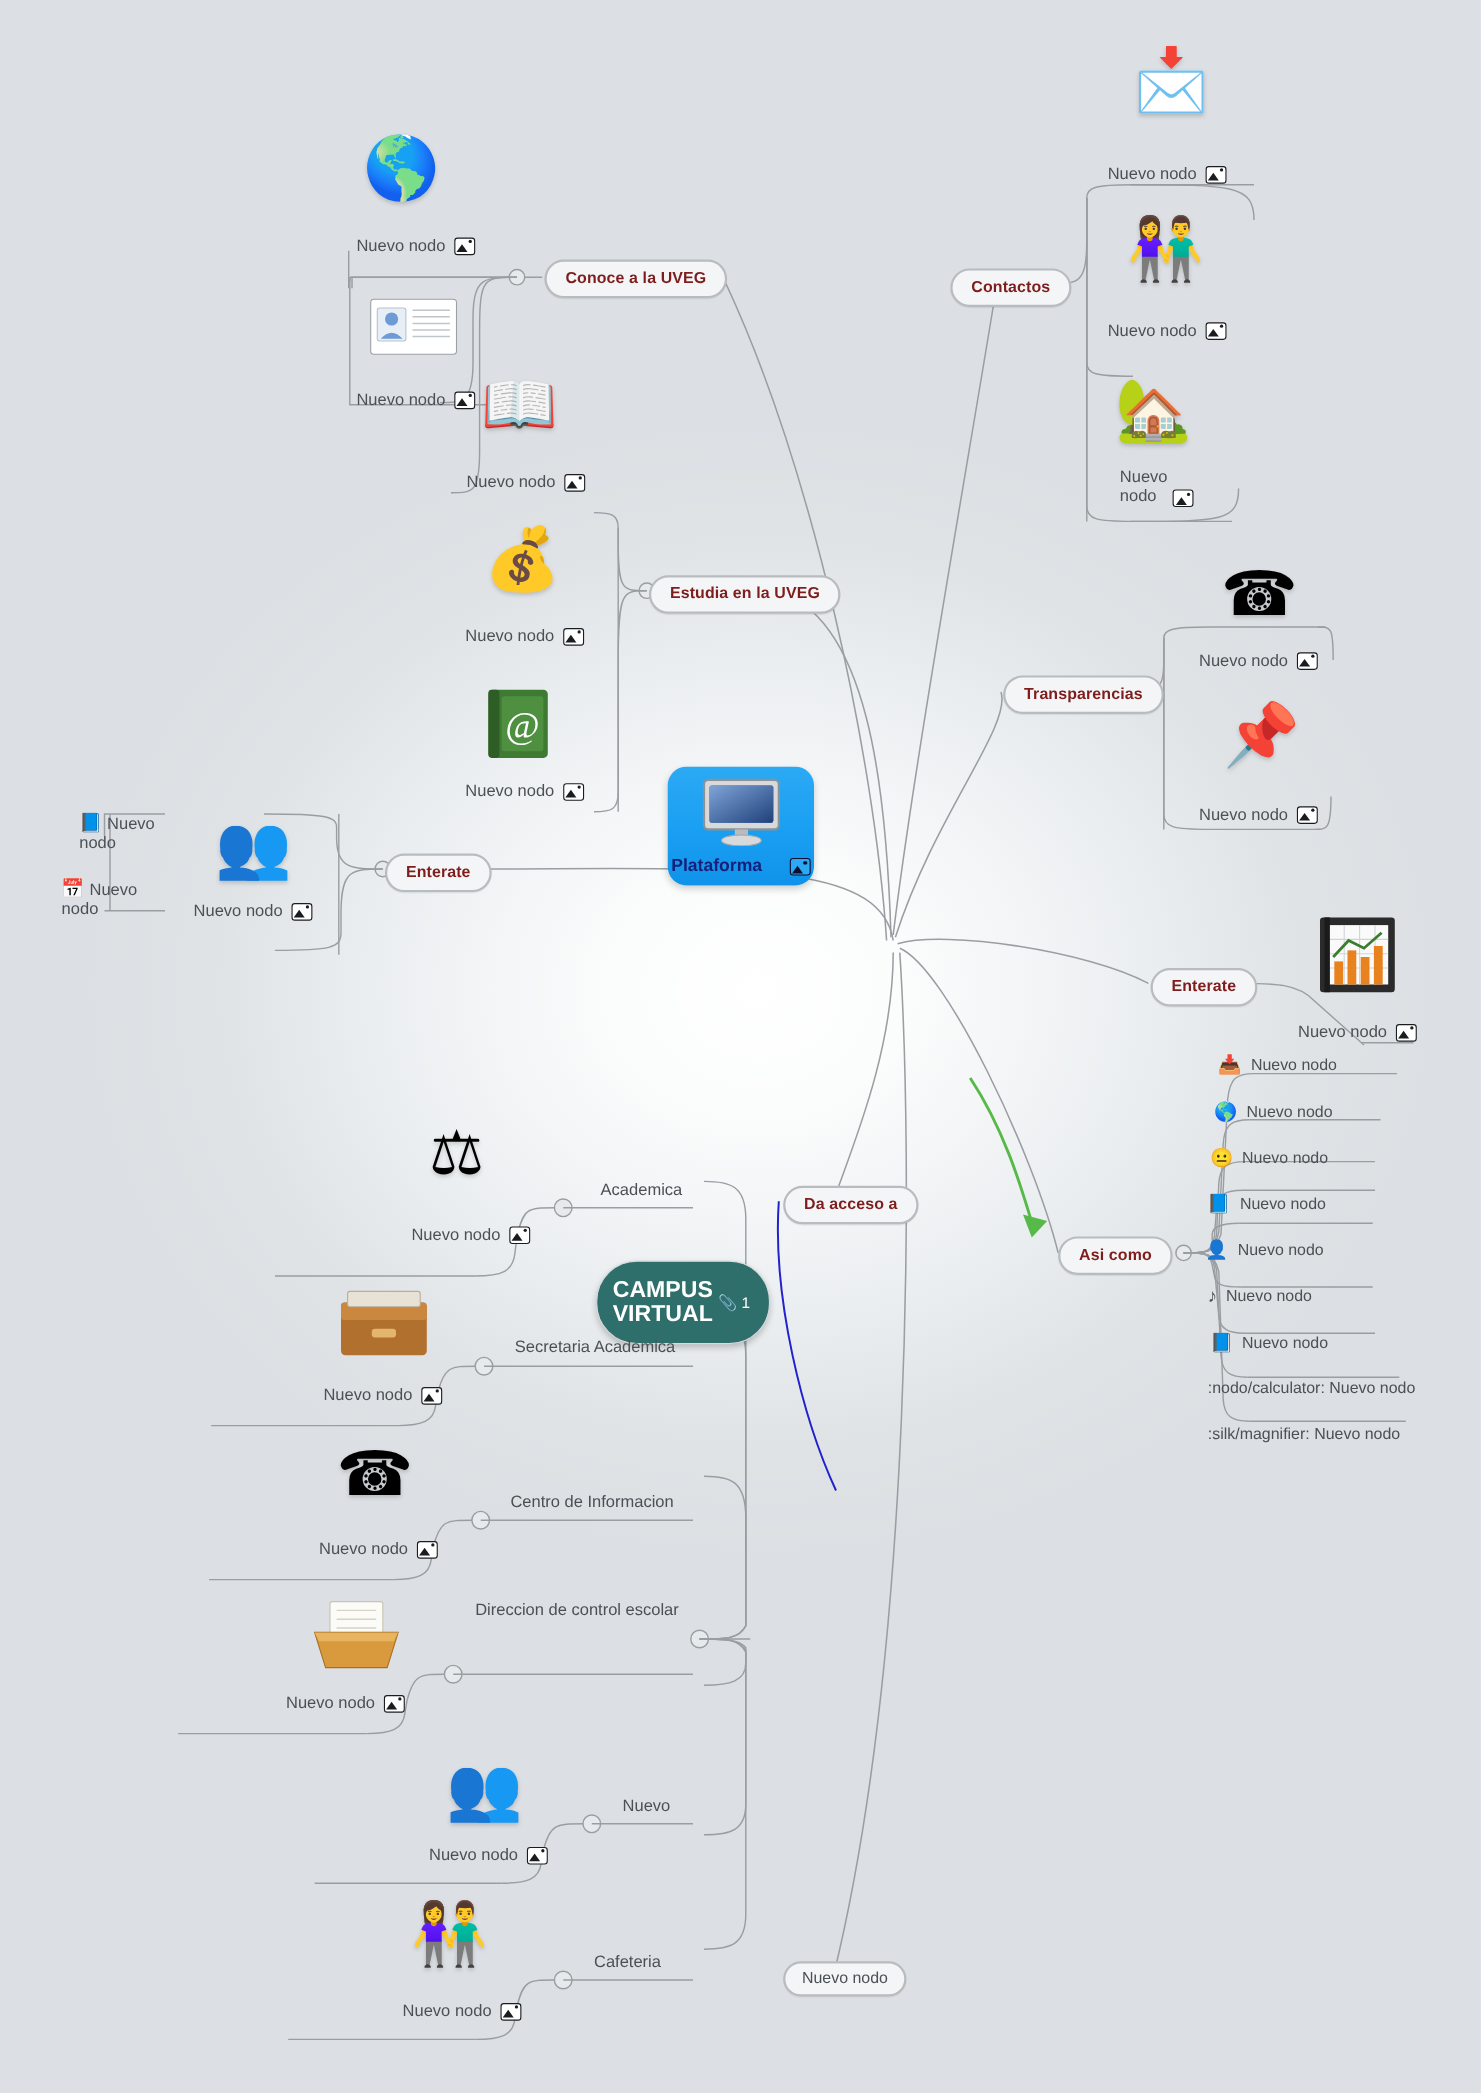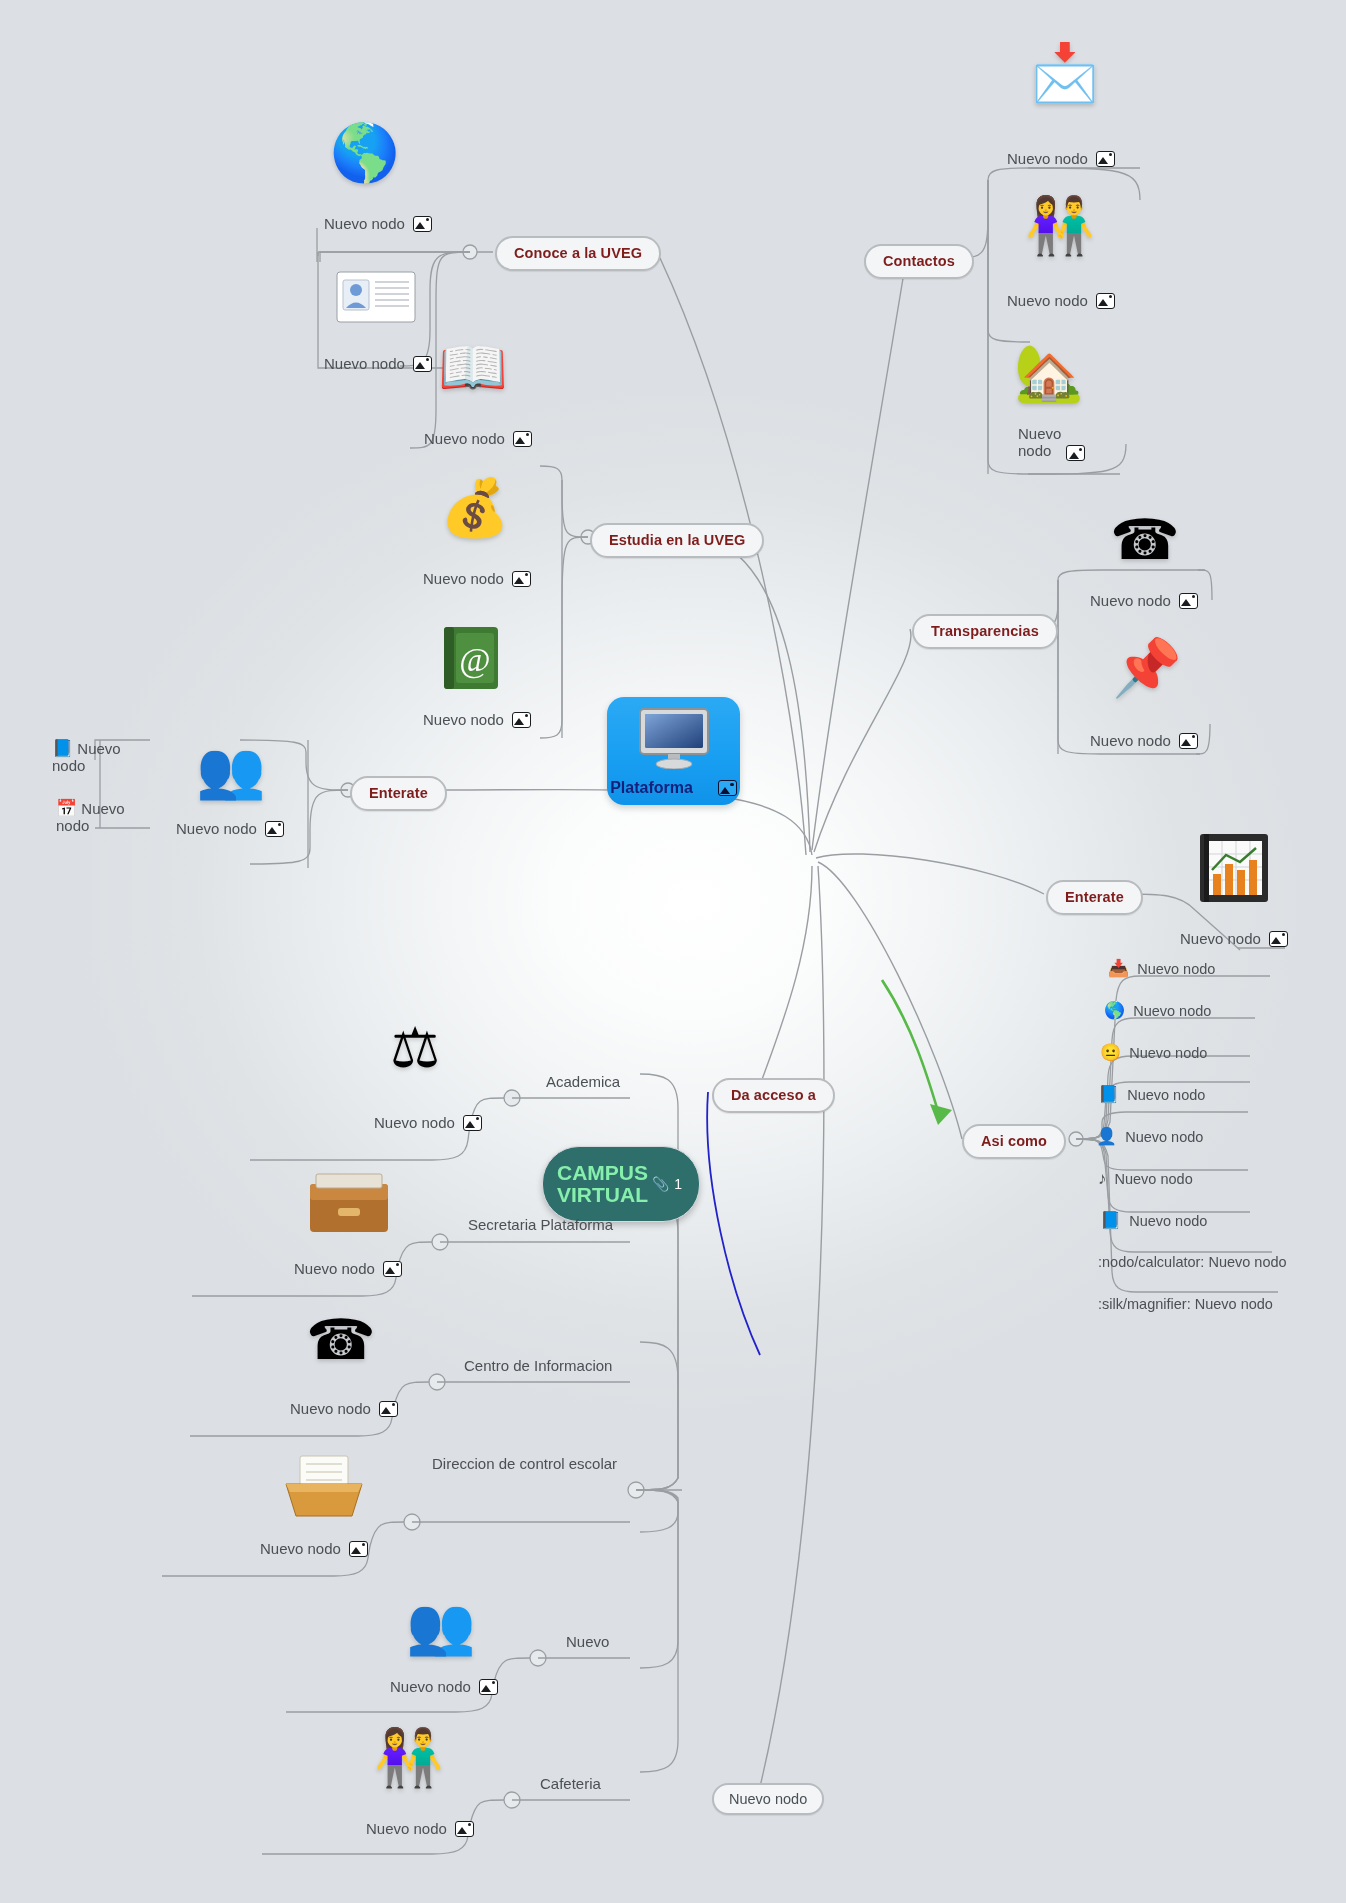--- a/index.html
+++ b/index.html
@@ -83,21 +83,21 @@
   
   #campus{
     position:absolute;left:542px;top:1146px;width:156px;height:74px;
     background:#2f6f6b;
     border-radius:37px;
     box-shadow:0 3px 6px rgba(0,0,0,.22);
     display:flex;align-items:center;
     border:1px solid #d6dade;
   }
   #campus .ctext{
-    color:#86efac;font-size:21px;font-weight:bold;line-height:1.05;margin-left:14px;
+    color:#ffffff;font-size:21px;font-weight:bold;line-height:1.05;margin-left:14px;
   }
   #campus .clip{
     position:absolute;right:17px;top:29px;color:#fff;font-size:14px;
     display:flex;align-items:center;gap:4px;
   }
 
   
   .leafpill{
     position:absolute;background:#f3f5f7;border:2px solid #b9bcbf;border-radius:20px;
     padding:6px 15px;font-size:14.5px;color:#4b5055;white-space:nowrap;
@@ -337,21 +337,21 @@
     <rect x="4" y="2" width="54" height="62" rx="4" fill="#3f7a33"></rect>
     <rect x="4" y="2" width="10" height="62" rx="3" fill="#2f5d26"></rect>
     <rect x="16" y="8" width="38" height="50" rx="3" fill="#4e9040"></rect>
     <text x="35" y="46" font-size="34" fill="#ffffff" text-anchor="middle" font-family="'Liberation Serif',serif">@</text>
   </svg>
   <div class="leaf" style="left:423px;top:711px">
     <span>Nuevo nodo</span>
     <span class="picbadge"></span>
   </div>
 
-  <div class="leaf wrap" style="left:52px;top:740px">
+  <div class="leaf wrap" style="left:72px;top:740px">
     <span class="gicon">📘</span>
     <span>Nuevo nodo</span>
   </div>
   <div class="leaf wrap" style="left:56px;top:800px">
     <span class="gicon">📅</span>
     <span>Nuevo nodo</span>
   </div>
   <div class="bigicon" style="left:196px;top:742px">👥</div>
   <div class="leaf" style="left:176px;top:820px">
     <span>Nuevo nodo</span>
@@ -447,21 +447,21 @@
 
   <div class="leafpill" style="left:712px;top:1783px">Nuevo nodo</div>
 
   <div class="sublabel" style="left:546px;top:1073px">Academica</div>
   <div class="bigicon" style="left:390px;top:1020px">⚖</div>
   <div class="leaf" style="left:374px;top:1114px">
     <span>Nuevo nodo</span>
     <span class="picbadge"></span>
   </div>
 
-  <div class="sublabel" style="left:468px;top:1216px">Secretaria Plataforma</div>
+  <div class="sublabel" style="left:468px;top:1216px">Secretaria Academica</div>
   <svg class="node" style="left:306px;top:1168px" width="86" height="70">
     <rect x="4" y="16" width="78" height="48" rx="4" fill="#b2702f"></rect>
     <rect x="4" y="16" width="78" height="16" rx="3" fill="#c9873f"></rect>
     <rect x="10" y="6" width="66" height="14" rx="2" fill="#e8e2d6" stroke="#b9ae98"></rect>
     <rect x="32" y="40" width="22" height="8" rx="3" fill="#e3b66b"></rect>
   </svg>
   <div class="leaf" style="left:294px;top:1260px">
     <span>Nuevo nodo</span>
     <span class="picbadge"></span>
   </div>

